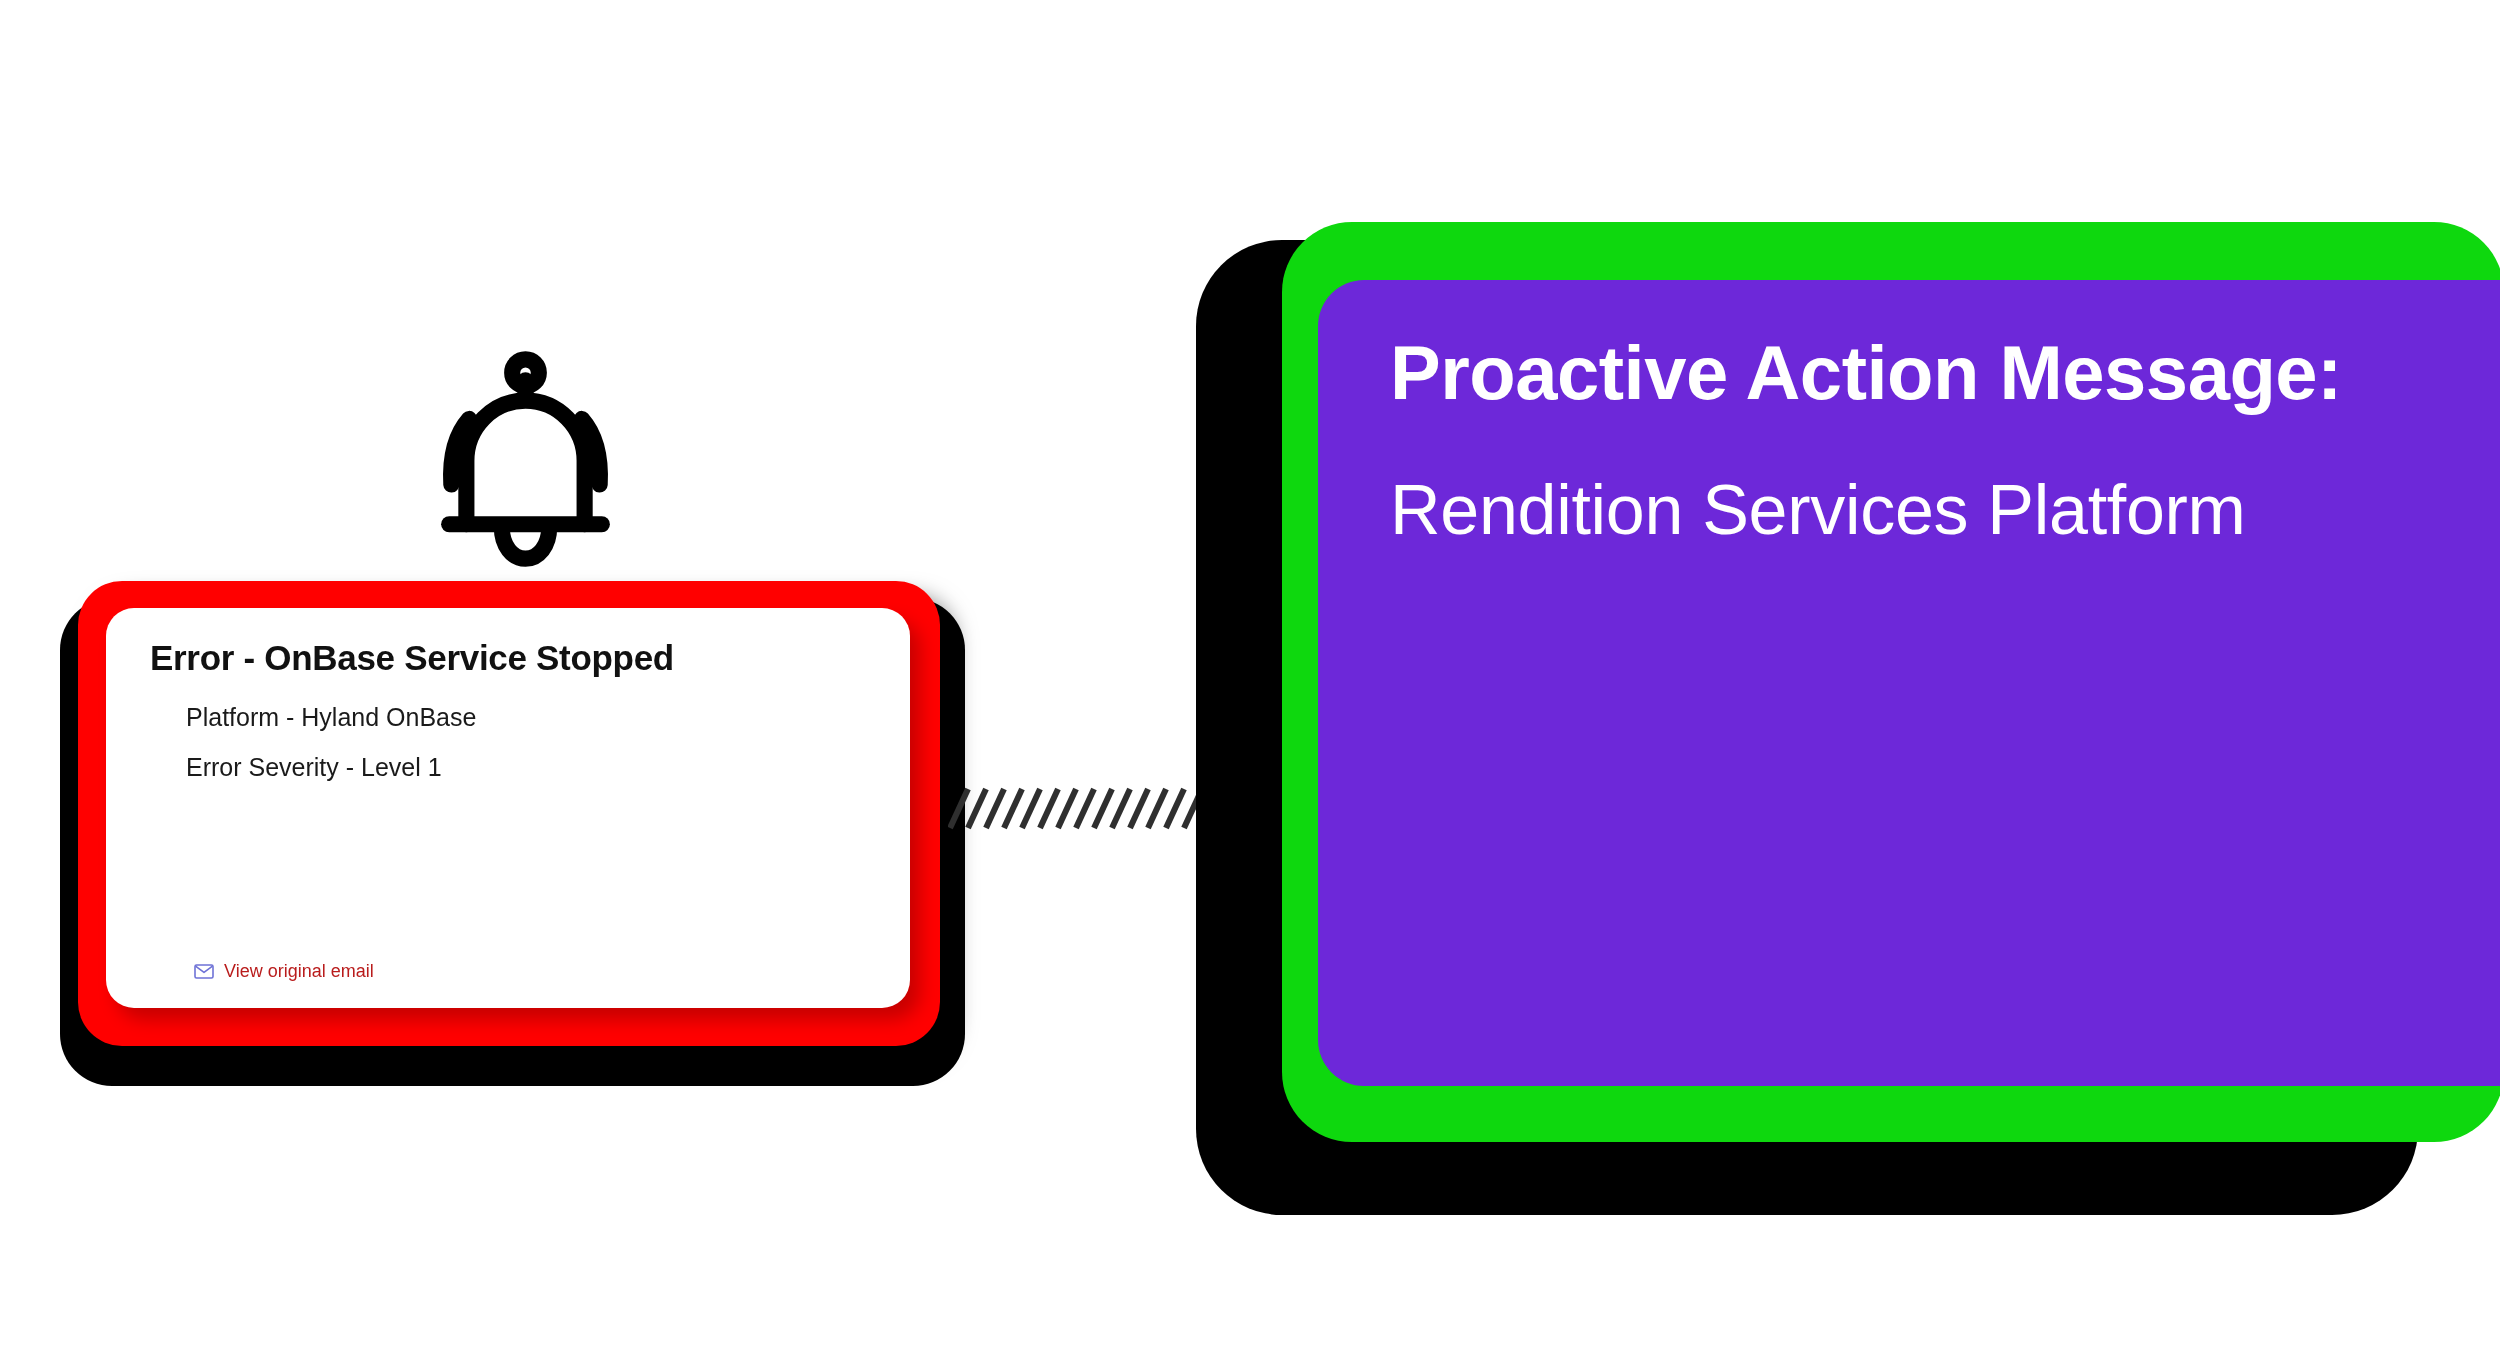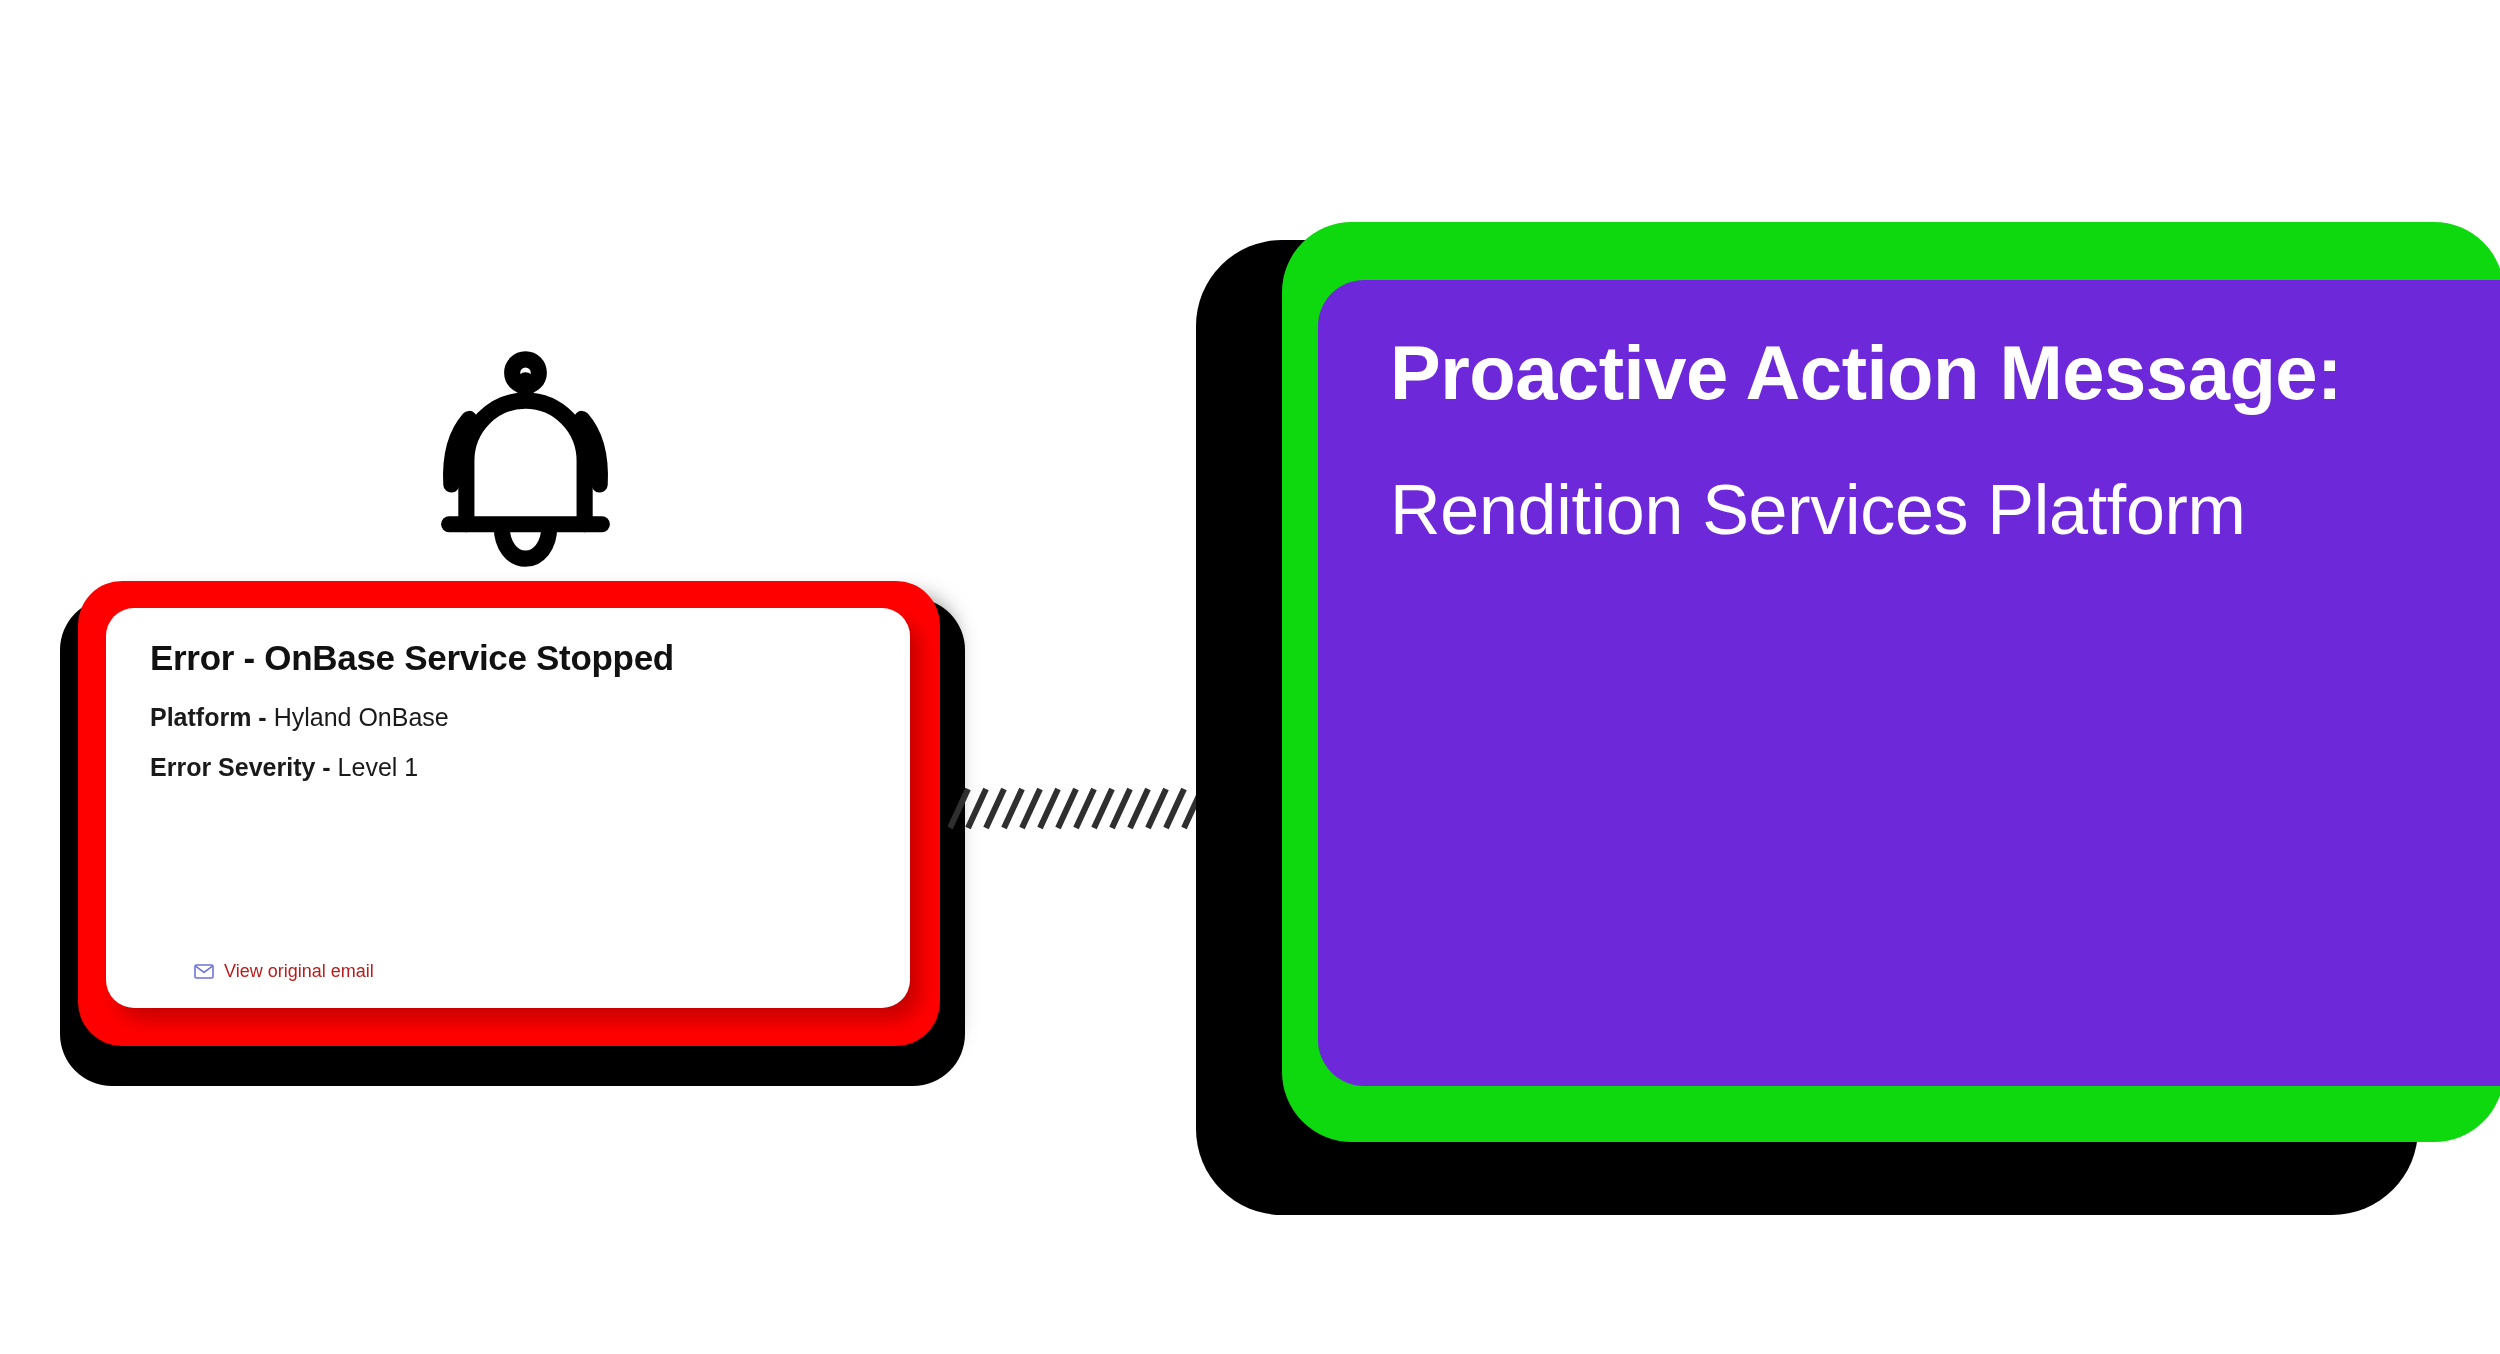--- a/index.html
+++ b/index.html
@@ -82,21 +82,21 @@
     margin: 0 0 26px 0;
     white-space: nowrap;
   }
   .alert-line {
     font-size: 25px;
     color: #1a1a1a;
     line-height: 1.12;
     margin: 0 0 22px 0;
     white-space: nowrap;
   }
-  .alert-line .lbl { font-weight: bold; }
+  .alert-line .lbl { font-weight: normal; margin-left: 36px; }
   .alert-line .val { font-weight: normal; text-align: center; }
   .alert-link {
     position: absolute;
     left: 88px;
     bottom: 26px;
     display: flex;
     align-items: center;
     gap: 10px;
     color: #b91c1c;
     font-size: 18px;

